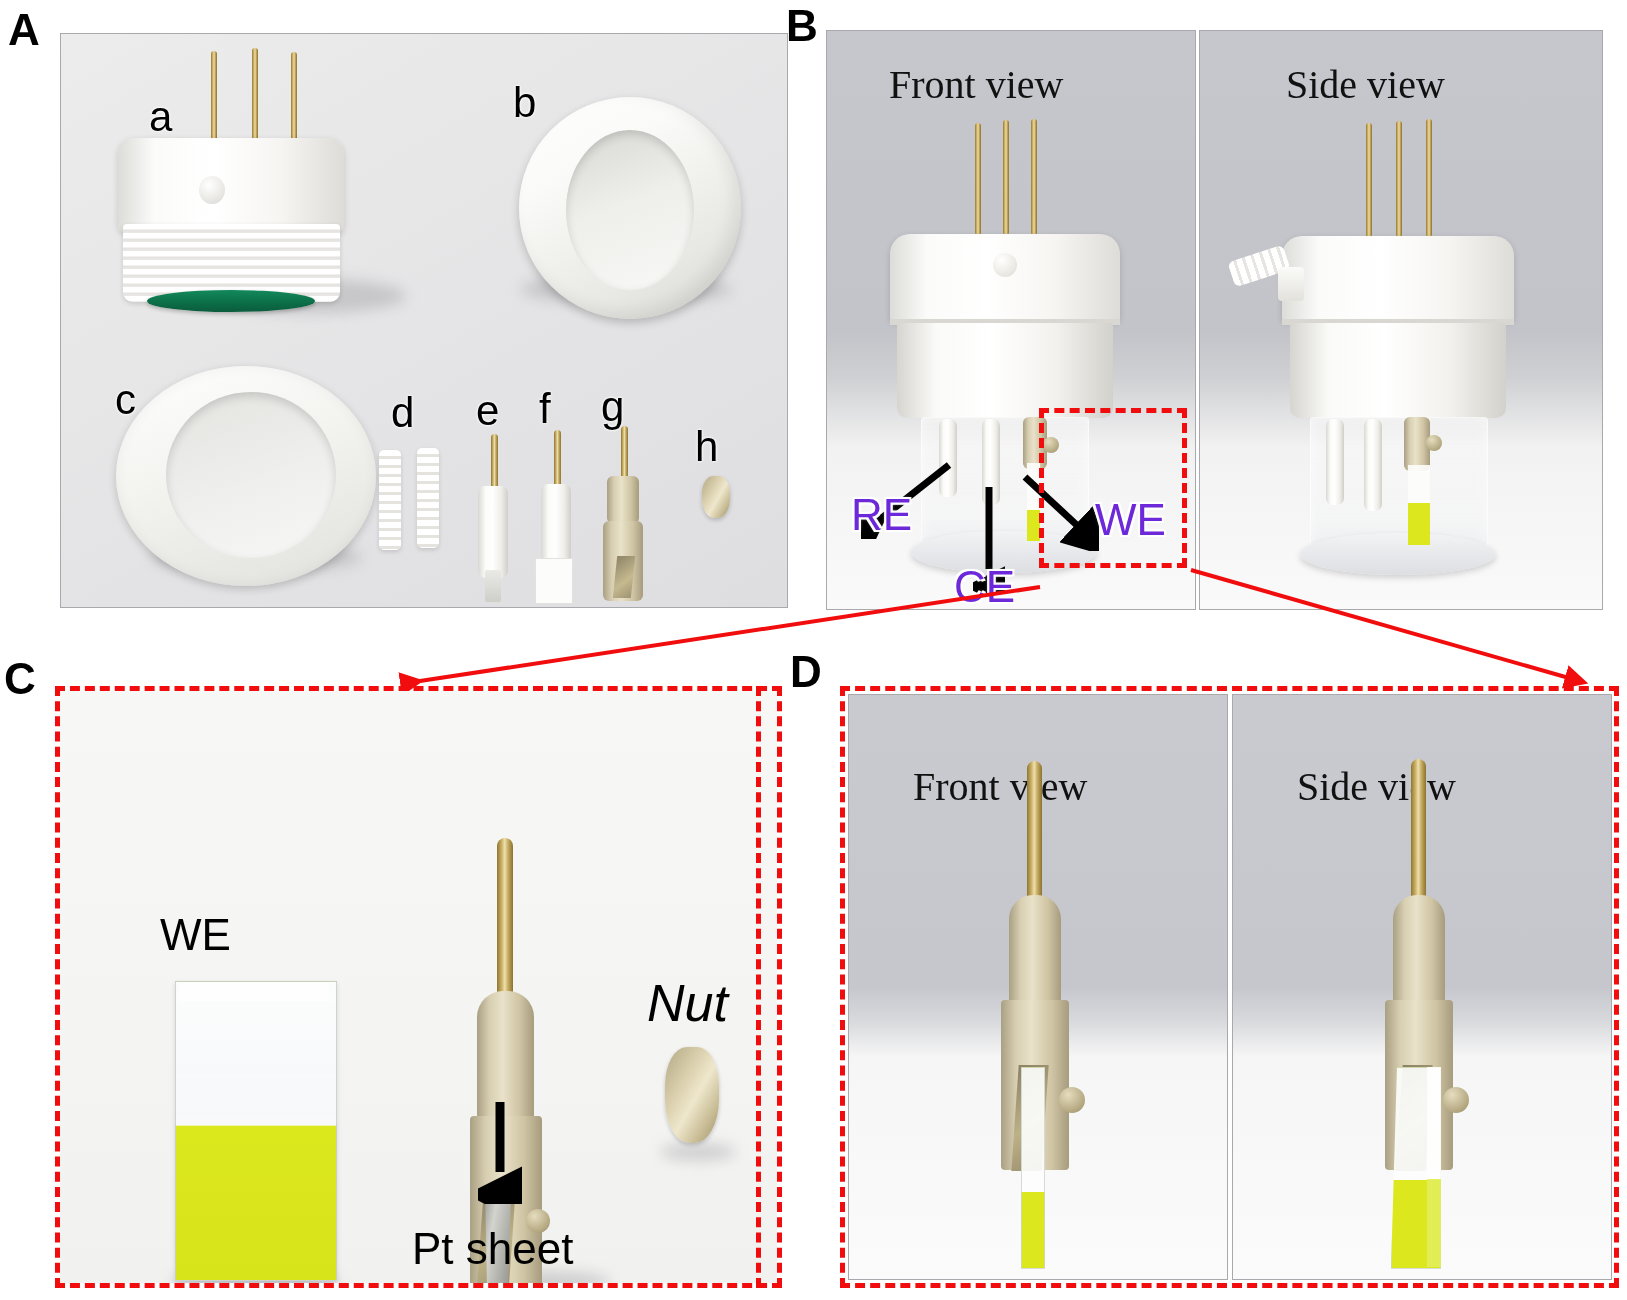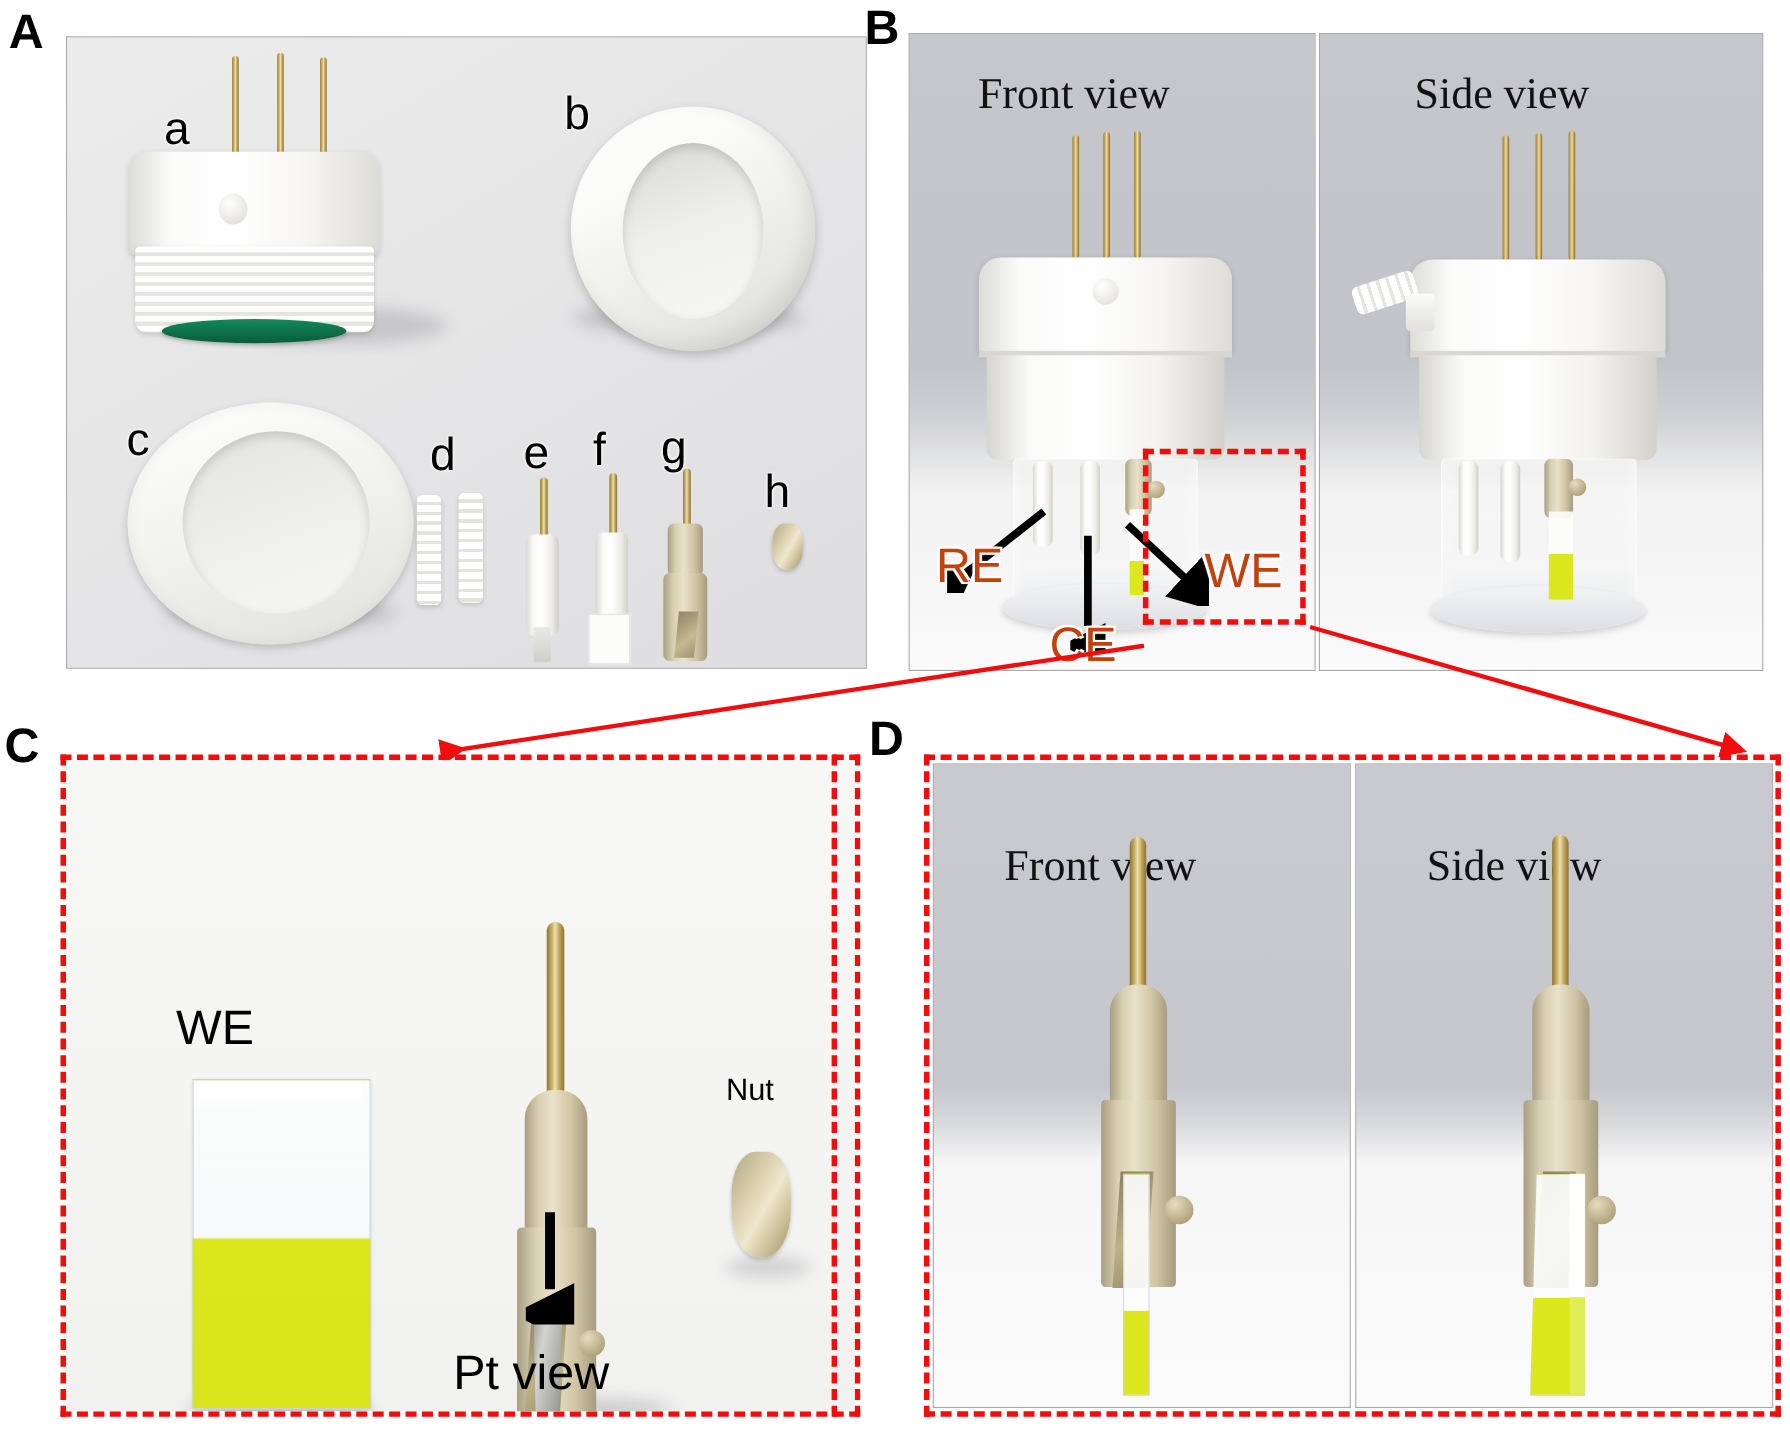--- a/index.html
+++ b/index.html
@@ -24,21 +24,21 @@
 
   
   .lbl{position:absolute;font-weight:400;color:#000;line-height:1;}
 
   .viewlabel{position:absolute;font-size:40px;color:#111;line-height:1;
              letter-spacing:0px;}
 
   .itemletter{position:absolute;font-size:42px;color:#000;line-height:1;
               text-shadow:0 0 3px #fff,0 0 3px #fff;}
 
-  .bigwhite{position:absolute;font-size:44px;font-weight:400;color:#c2410c;
+  .bigwhite{position:absolute;font-size:44px;font-weight:400;color:#6d28d9;
             text-shadow:-2px -2px 0 #fff,2px -2px 0 #fff,-2px 2px 0 #fff,2px 2px 0 #fff,
                         0 0 4px #fff;}
 
   
   .cap{position:absolute;border-radius:14px;
        background:linear-gradient(90deg,#dcdcd8 0%,#fbfbfa 16%,#ffffff 42%,#f6f5f2 72%,#dddcd7 100%);
        box-shadow:0 2px 6px rgba(0,0,0,.15);}
   .thread{position:absolute;border-radius:10px;
        background:repeating-linear-gradient(180deg,#ffffff 0px,#ffffff 5px,#e3e2de 6px,#e9e8e4 9px);
        box-shadow:0 2px 5px rgba(0,0,0,.14);}
@@ -323,23 +323,23 @@
 
   <svg class="arrowBlk" width="40" height="96" style="left:421px;top:450px;" viewBox="0 0 40 96">
     <defs>
         <marker id="ptHead" markerWidth="7" markerHeight="7" refX="1" refY="3.5" orient="auto">
       <polygon points="0,0 7,0 3.5,7" fill="#000"></polygon>
         </marker>
       </defs>
     <line x1="20" y1="0" x2="20" y2="0" stroke="#000" stroke-width="0"></line>
   </svg>
 
-  <div class="lbl" style="left:352px;top:536px;font-size:44px;">Pt view</div>
-
-  <div class="lbl" style="left:600px;top:286px;font-size:28px;">Nut</div>
+  <div class="lbl" style="left:352px;top:536px;font-size:44px;">Pt sheet</div>
+
+  <div class="lbl" style="left:587px;top:286px;font-size:52px;font-style:italic;">Nut</div>
   <div class="shadow" style="left:600px;top:452px;width:76px;height:18px;"></div>
   <div class="nut" style="left:605px;top:356px;width:54px;height:96px;"></div>
 </div>
 
 <svg class="abs" width="44" height="104" style="left:478px;top:1100px;" viewBox="0 0 44 104">
   <defs>
       <marker id="ptDown" markerWidth="7" markerHeight="7" refX="1" refY="3.2" orient="auto">
     <polygon points="0,0 7,0 3.5,7" fill="#000"></polygon>
       </marker>
     </defs>

